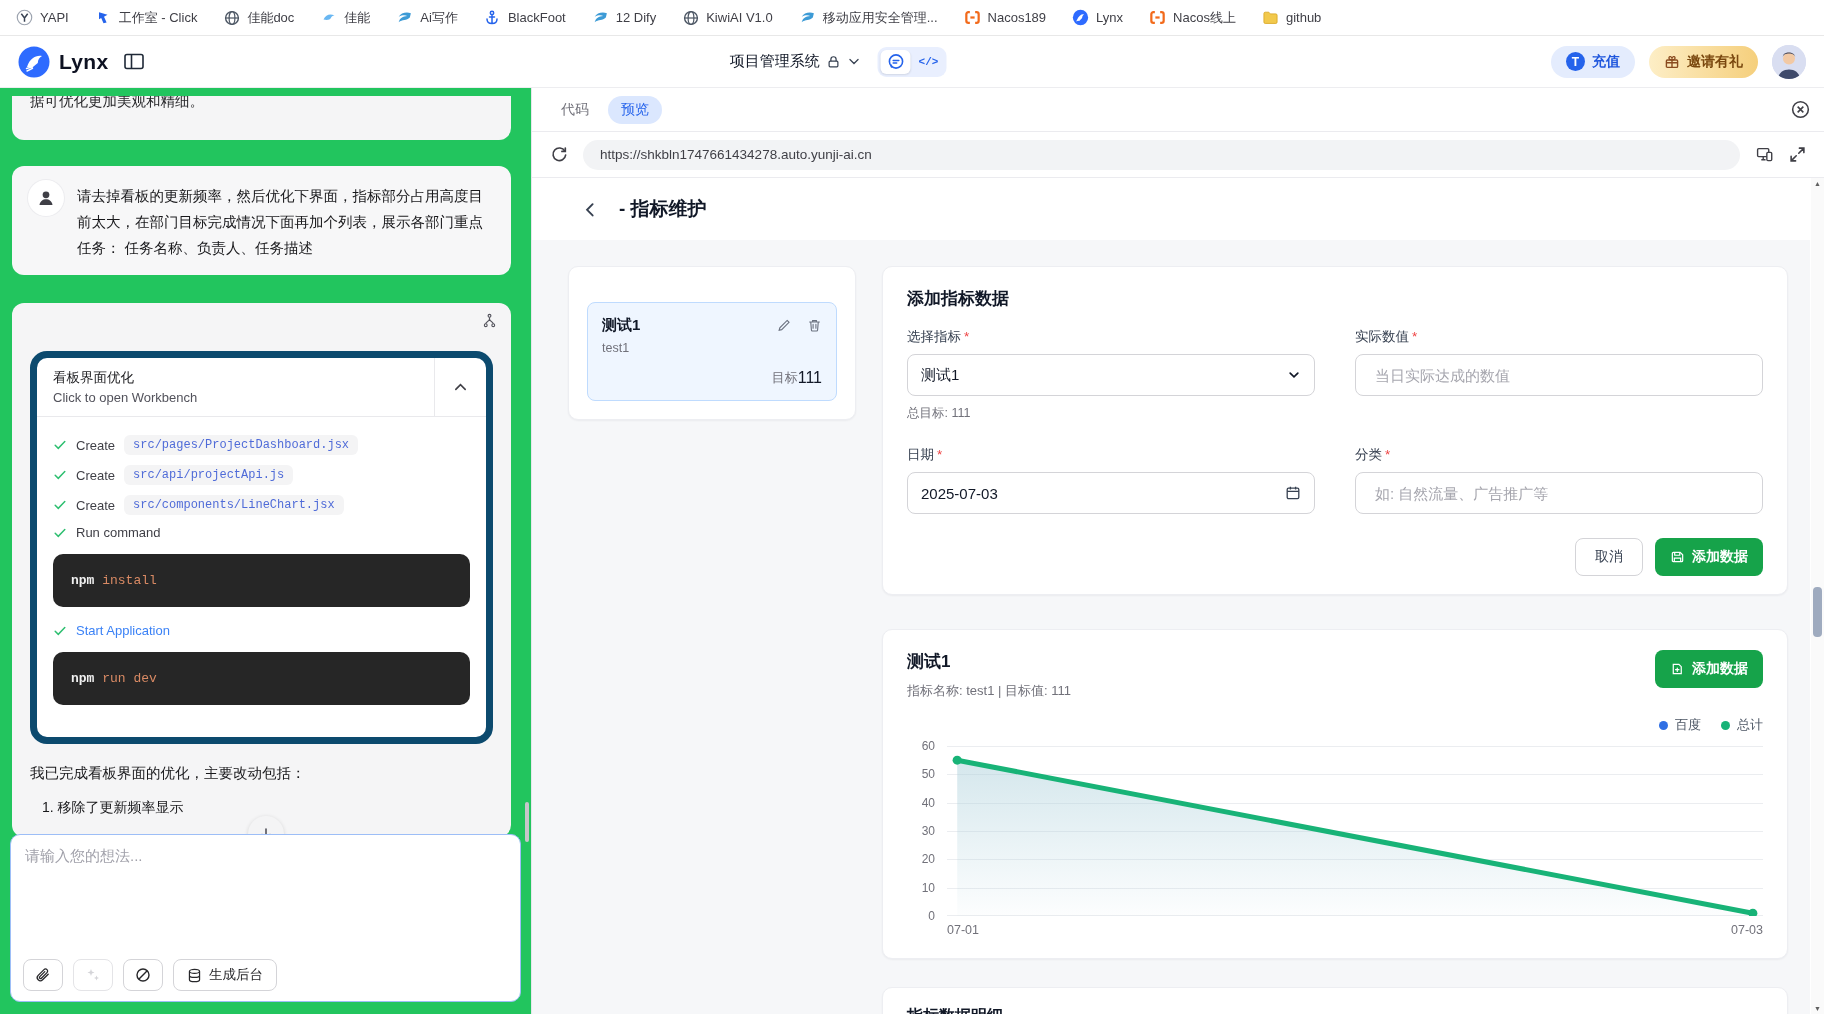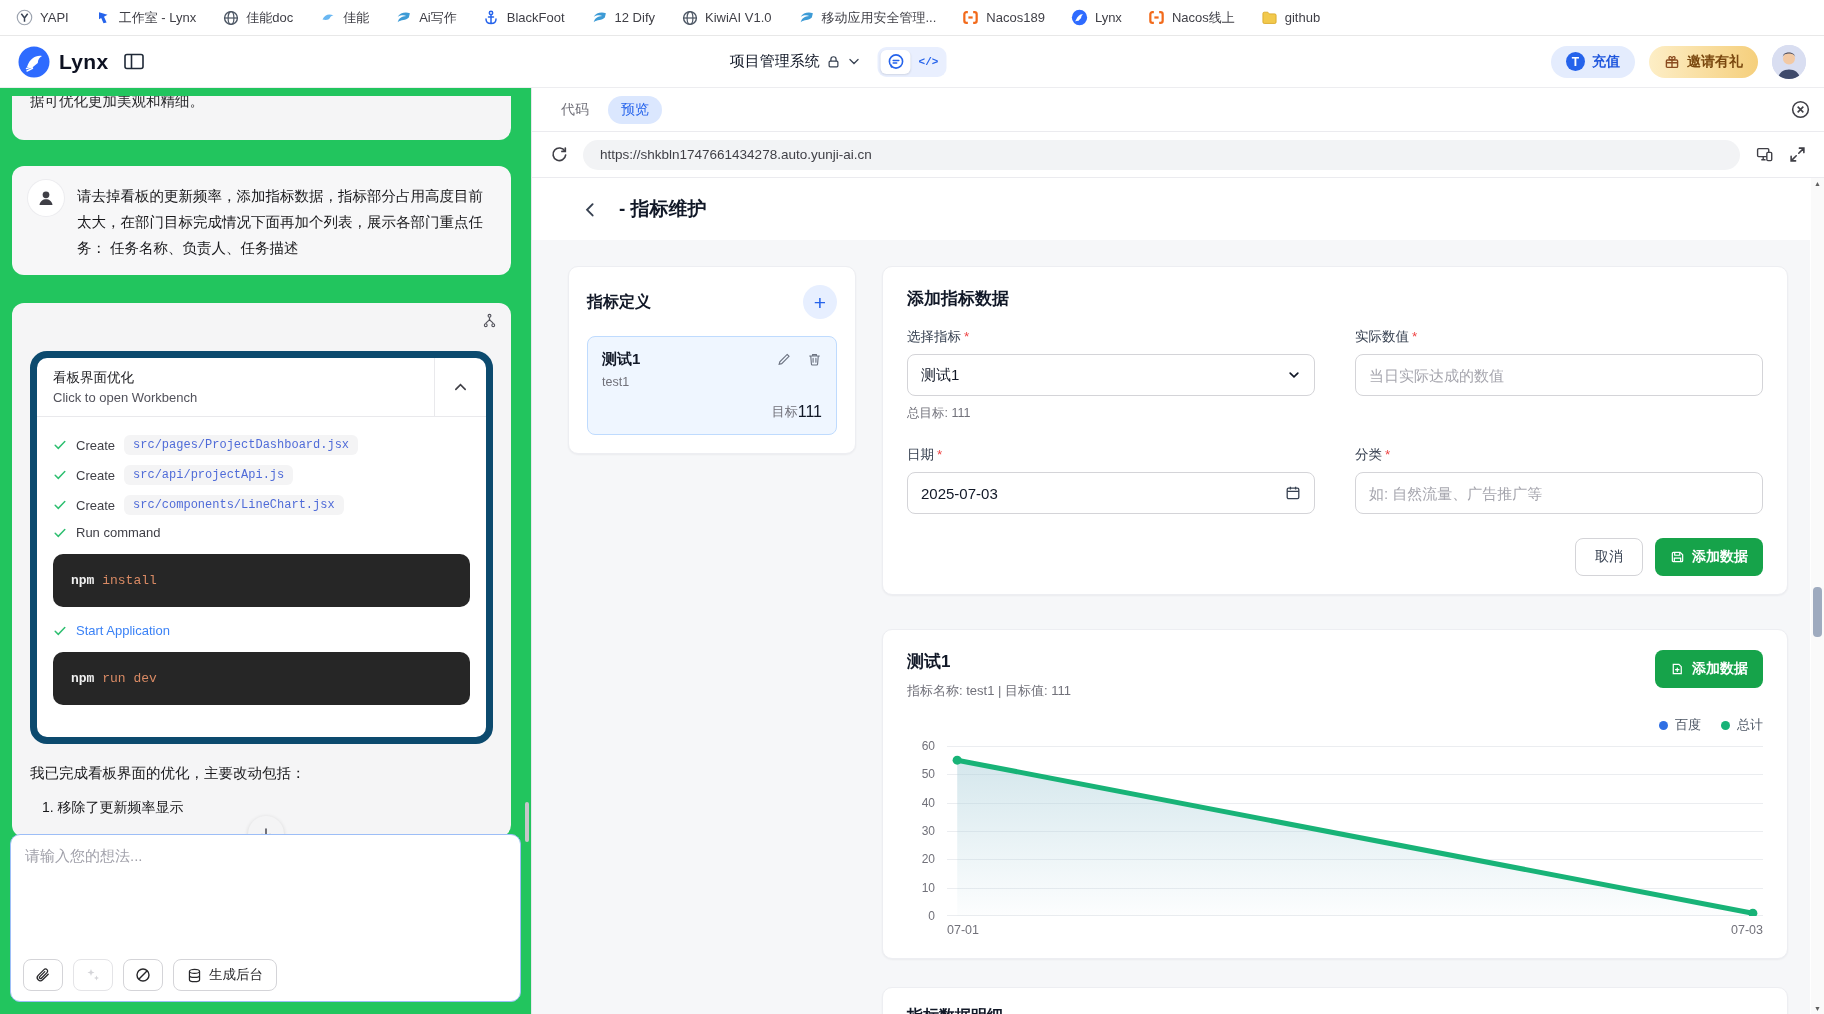--- a/index.html
+++ b/index.html
@@ -113,21 +113,21 @@
   .md-tvalue{font-size:16px;font-weight:400;color:#111827}
   
   .form-card{padding:20px 24px 18px}
   .form-title{font-size:17px;font-weight:700;color:#111827}
   .form-grid{display:grid;grid-template-columns:1fr 1fr;column-gap:40px;row-gap:24px;margin-top:18px}
   .f-label{font-size:13.5px;color:#374151;margin-bottom:8px}
   .req{color:#ef4444;margin-left:3px}
   .f-box{height:42px;border:1px solid #d4d4d8;border-radius:8px;display:flex;align-items:center;
     padding:0 13px;font-size:15px;color:#111827;background:#fff;cursor:pointer}
   .f-box.between{justify-content:space-between}
-  .f-input{width:100%;height:42px;border:1px solid #d4d4d8;border-radius:8px;padding:0 13px;
+  .f-input{width:100%;height:42px;border:1px solid #d4d4d8;border-radius:8px;padding:0 19px;
     font-size:15px;font-family:inherit;color:#0369a1;outline:none}
   .f-input::placeholder{color:#a6a6ae}
   .helper{font-size:12.5px;color:#71717a;margin-top:9px}
   .form-foot{display:flex;justify-content:flex-end;gap:12px;margin-top:24px}
   .btn-cancel{height:38px;padding:0 19px;border:1px solid #d4d4d8;border-radius:8px;background:#fff;
     font-size:14px;color:#374151;cursor:pointer;font-family:inherit}
   .btn-green{height:38px;padding:0 15px;border:0;border-radius:8px;background:#16a34a;color:#fff;
     font-size:14px;font-weight:600;display:flex;align-items:center;gap:7px;cursor:pointer;font-family:inherit}
   
   .chart-card{margin-top:34px;padding:20px 24px 14px;min-height:330px}
@@ -165,21 +165,21 @@
         </svg>
       </span>
       <span>YAPI</span>
     </div>
     <div class="bm">
       <span class="bm-ic">
         <svg width="16" height="16" viewBox="0 0 16 16" fill="none">
           <path d="M4 2.2l8.5 2.6-3.5 2 2.6 5.6-3.1.9-2.3-5.4-2.2 1.3z" fill="#2563eb"></path>
         </svg>
       </span>
-      <span>工作室 - Lynx</span>
+      <span>工作室 - Click</span>
     </div>
     <div class="bm">
       <span class="bm-ic">
         <svg width="16" height="16" viewBox="0 0 16 16" fill="none">
           <circle cx="8" cy="8" r="6.4" stroke="#4b5563" stroke-width="1.4"></circle>
           <ellipse cx="8" cy="8" rx="2.9" ry="6.4" stroke="#4b5563" stroke-width="1.2"></ellipse>
           <path d="M1.8 8h12.4" stroke="#4b5563" stroke-width="1.2"></path>
         </svg>
       </span>
       <span>佳能doc</span>
@@ -355,21 +355,21 @@
         <p>据可优化更加美观和精细。</p>
       </div>
 
       <div class="user-msg">
         <div class="u-avatar">
             <svg width="20" height="20" viewBox="0 0 16 16" fill="none">
               <circle cx="8" cy="5.4" r="2.7" fill="#3f3f46"></circle>
               <path d="M2.8 13.6c.5-3.2 2.7-4.6 5.2-4.6s4.7 1.4 5.2 4.6z" fill="#3f3f46"></path>
             </svg>
           </div>
-        <p>请去掉看板的更新频率，添加指标数据，指标部分占用高度目前太大，在部门目标完成情况下面再加个列表，展示各部门重点任务： 任务名称、负责人、任务描述</p>
+        <p>请去掉看板的更新频率，然后优化下界面，指标部分占用高度目前太大，在部门目标完成情况下面再加个列表，展示各部门重点任务： 任务名称、负责人、任务描述</p>
       </div>
 
       <div class="assistant-block">
         <span class="fork-ic">
             <svg width="15" height="15" viewBox="0 0 16 16" fill="none">
               <circle cx="8" cy="3" r="1.5" stroke="#52525b" stroke-width="1.2"></circle>
               <circle cx="4" cy="13" r="1.5" stroke="#52525b" stroke-width="1.2"></circle>
               <circle cx="12" cy="13" r="1.5" stroke="#52525b" stroke-width="1.2"></circle>
               <path d="M8 4.5v2c0 2.5-4 2.5-4 5M8 6.5c0 2.5 4 2.5 4 5" stroke="#52525b" stroke-width="1.2"></path>
             </svg>
@@ -534,24 +534,20 @@
             <svg width="17" height="17" viewBox="0 0 16 16" fill="none">
               <path d="M10 3L4.8 8.3 10 13.6" stroke="#374151" stroke-width="1.8" stroke-linecap="round"></path>
             </svg>
           </span>
         <span class="page-title">- 指标维护</span>
       </div>
 
       <div class="page-content">
 
         <div class="card md-card">
-          <div class="md-head">
-            <span class="md-title">指标定义</span>
-            <span class="plus-btn">+</span>
-          </div>
           <div class="md-item">
             <div class="md-row1">
               <span class="md-name">测试1</span>
               <span class="md-icons">
                 <span>
                     <svg width="15" height="15" viewBox="0 0 16 16" fill="none">
                       <path d="M10.8 2.6l2 2L5 12.4l-2.7.7.7-2.7z" stroke="#6b7280" stroke-width="1.2"></path>
                     </svg>
                   </span>
                 <span>

